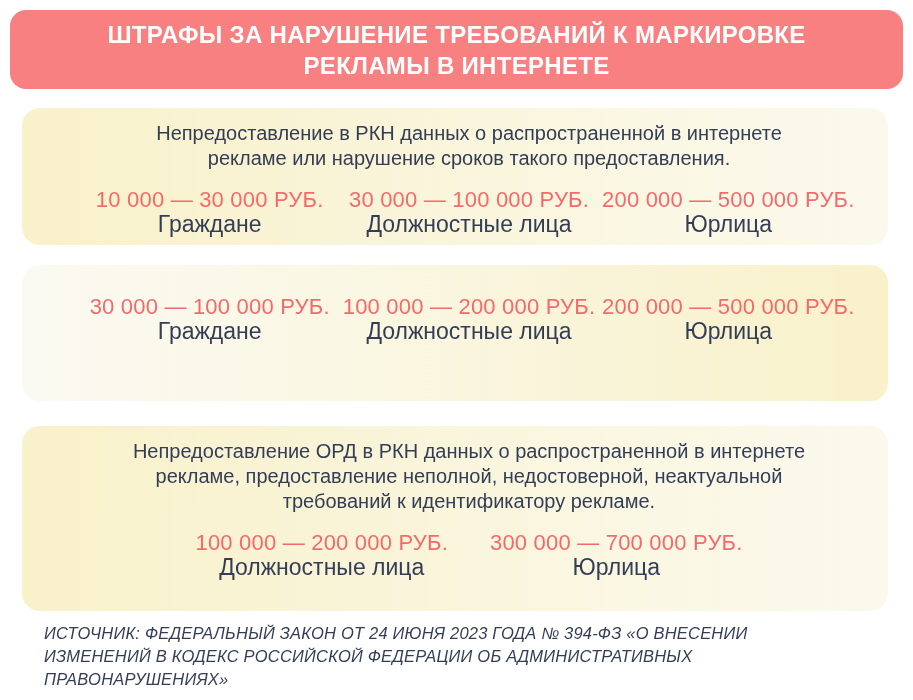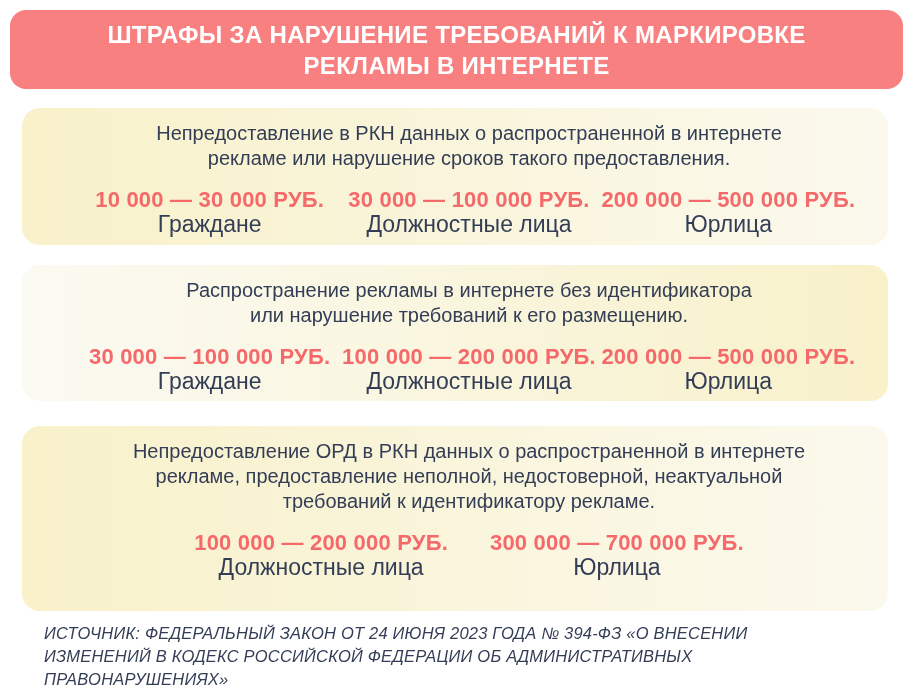--- a/index.html
+++ b/index.html
@@ -39,21 +39,21 @@
   }
 
   .fines-row {
     display: flex; width: 100%; margin-top: 15px;
   }
   .fines-row--three { justify-content: space-between; padding: 0 30px; }
   .fines-row--two { justify-content: center; gap: 42px; }
   .fine-col { display: flex; flex-direction: column; align-items: center; }
   .fines-row--three .fine-col { flex: 1; }
   .fine-amount {
-    color: #F5696A; font-weight: bold; font-size: 22px; line-height: 27px;
+    color: #F5696A; font-weight: normal; font-size: 22px; line-height: 27px;
     white-space: nowrap; letter-spacing: 0.2px;
   }
   .fine-label {
     color: #333E56; font-size: 23px; line-height: 23px; white-space: nowrap;
   }
 
   
   .source {
     position: absolute; left: 44px; top: 622px; width: 830px;
     color: #333E56; font-style: italic; font-size: 16.5px; line-height: 23px;
@@ -85,24 +85,20 @@
         <div class="fine-label">Должностные лица</div>
       </div>
       <div class="fine-col">
         <div class="fine-amount">200 000 — 500 000 РУБ.</div>
         <div class="fine-label">Юрлица</div>
       </div>
     </div>
   </div>
 
   <div class="card card2 card--c2y">
-    <div class="card-desc">
-      <div>Распространение рекламы в интернете без идентификатора</div>
-      <div>или нарушение требований к его размещению.</div>
-    </div>
     <div class="fines-row fines-row--three">
       <div class="fine-col">
         <div class="fine-amount">30 000 — 100 000 РУБ.</div>
         <div class="fine-label">Граждане</div>
       </div>
       <div class="fine-col">
         <div class="fine-amount">100 000 — 200 000 РУБ.</div>
         <div class="fine-label">Должностные лица</div>
       </div>
       <div class="fine-col">

